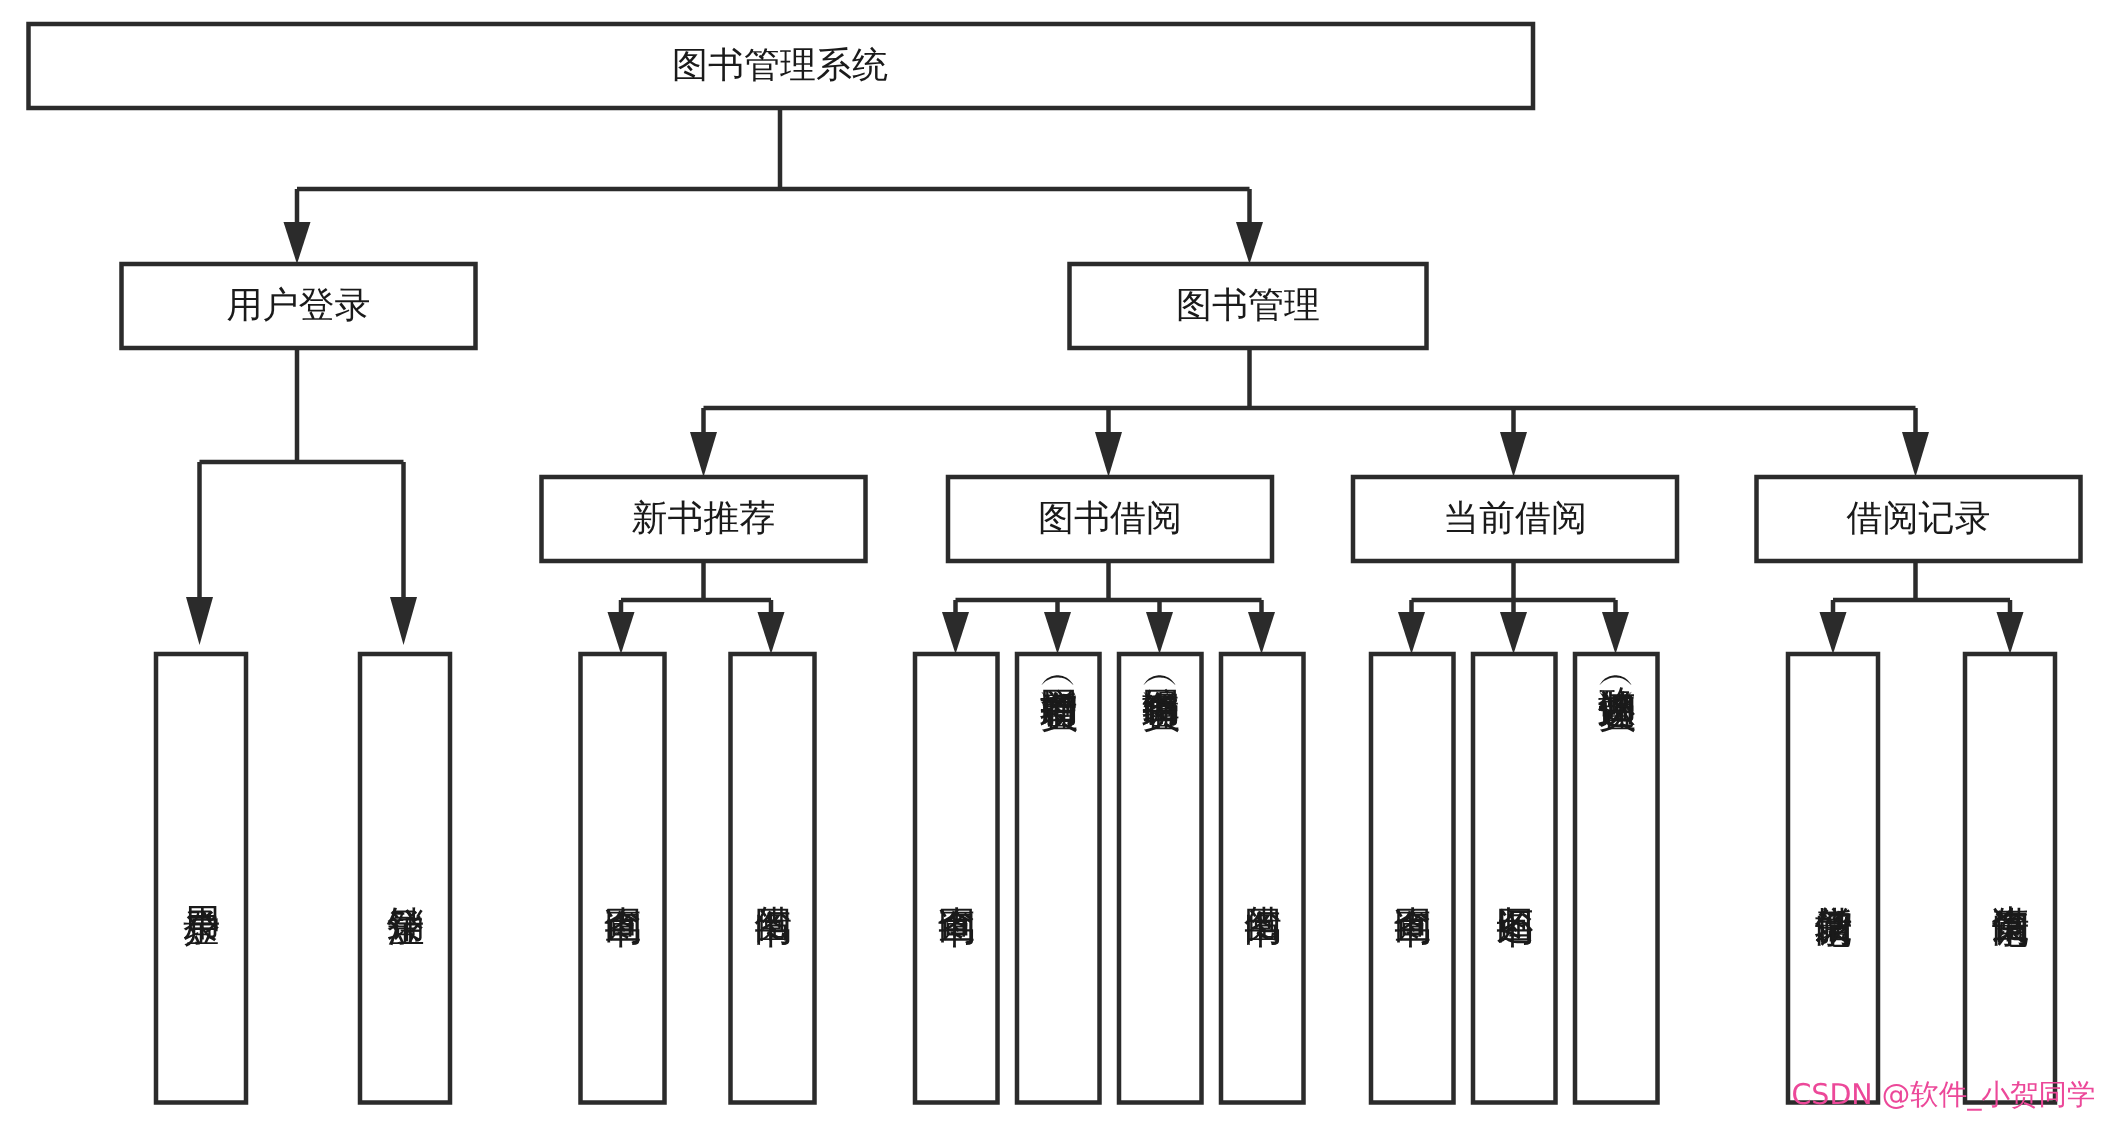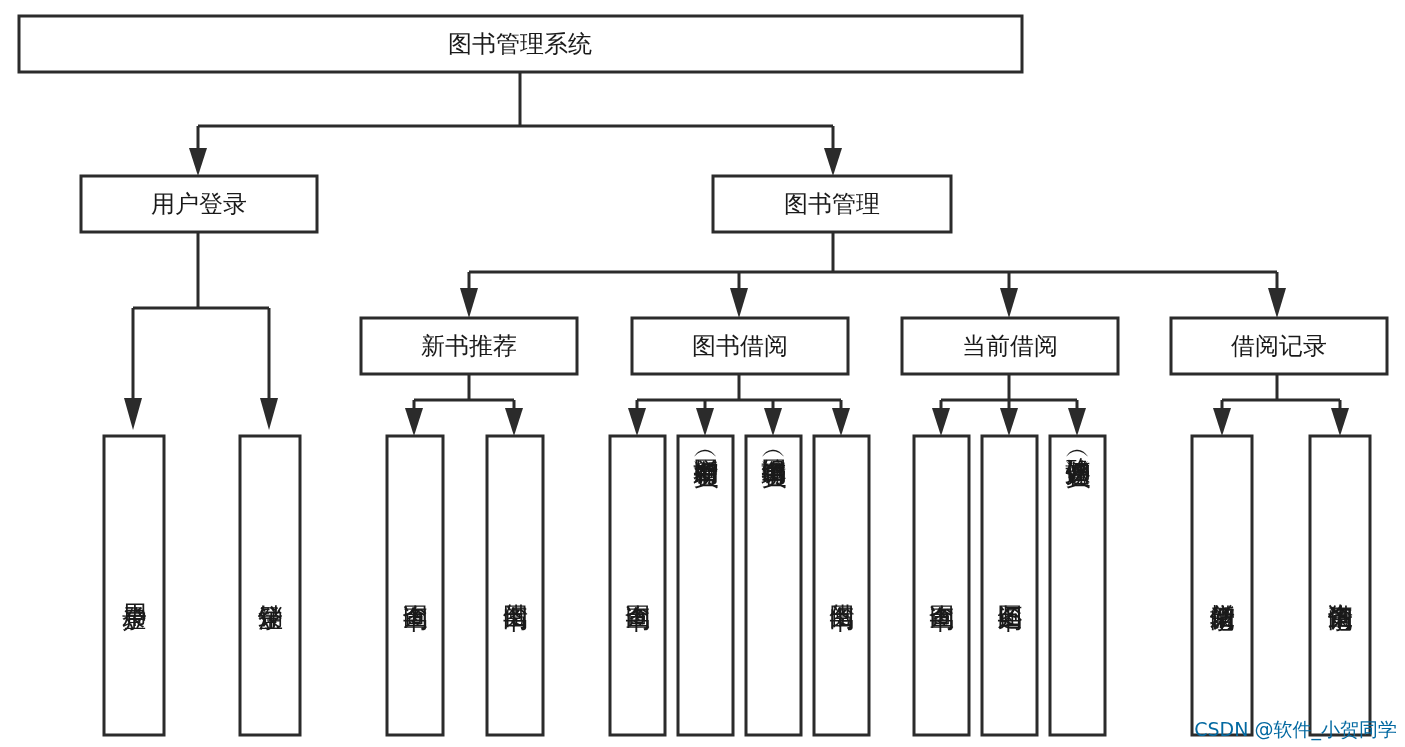--- a/index.html
+++ b/index.html
@@ -68,21 +68,21 @@
   .node-label-v.top-anchored {
     justify-content: flex-start;
     padding-top: 2px;
   }
   .watermark {
     position: absolute;
     right: 8px;
     bottom: 4px;
     font-family: "DejaVu Sans", "Liberation Sans", sans-serif;
     font-size: 19px;
-    color: #0369a1;
+    color: #ec4899;
     white-space: nowrap;
     pointer-events: none;
   }
 </style>
 </head>
 <body>
 
 <div id="diagram-root">
 
   <svg class="canvas" viewBox="0 0 1405 747">

